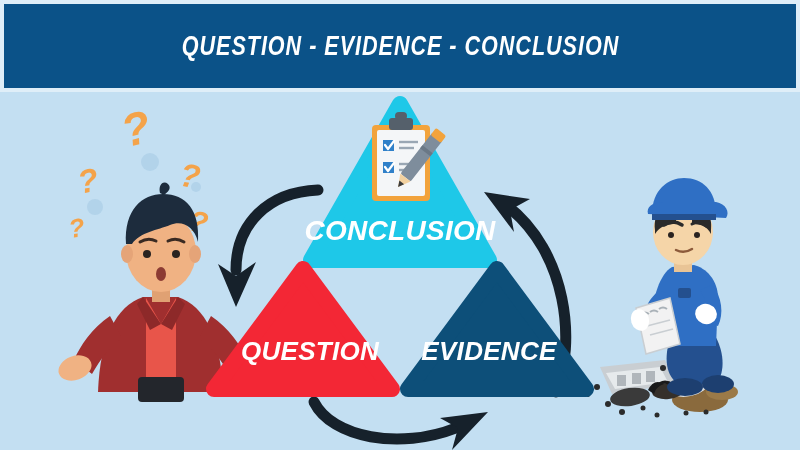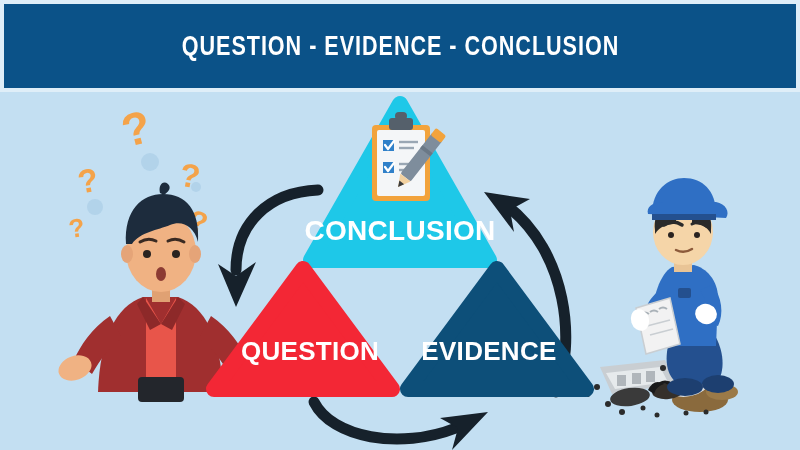--- a/index.html
+++ b/index.html
@@ -5,20 +5,21 @@
   * { margin:0; padding:0; box-sizing:border-box; }
   html, body {
     width:800px; height:450px;
     font-family:"Liberation Sans", sans-serif;
     overflow:hidden;
   }
   #stage {
     position:relative;
     width:800px; height:450px;
     background:#c3dff2;
+    font-style:italic;
   }
 
   
   #header-band {
     position:absolute;
     left:0; top:0;
     width:800px; height:92px;
     background:#dfeef8;
     padding:4px;
   }

